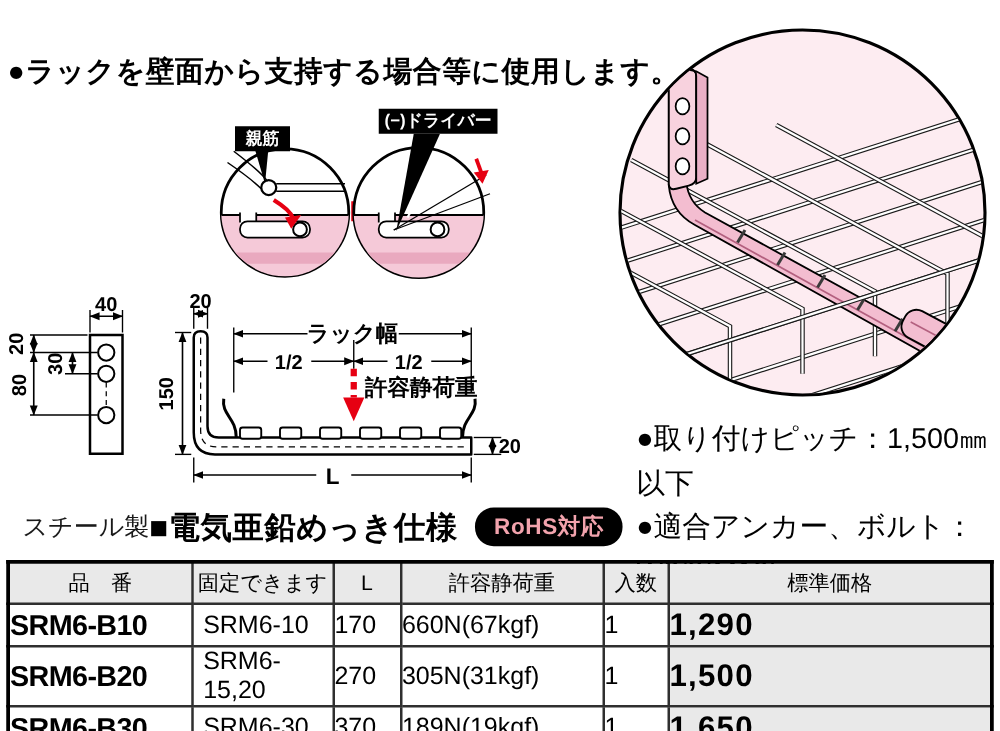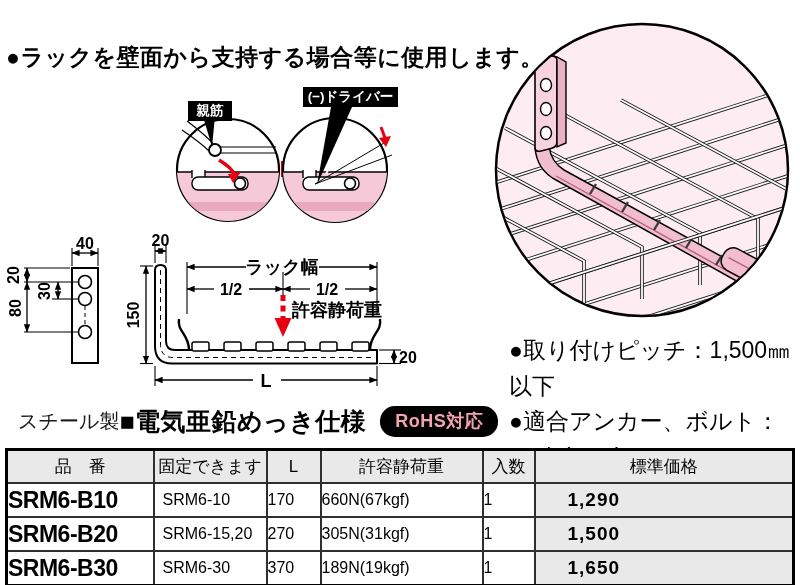--- a/index.html
+++ b/index.html
@@ -23,24 +23,24 @@
   #section-header{left:8px;top:405px;display:flex;align-items:center;}
   #section-title{font-size:25px;font-weight:900;letter-spacing:.5px;}
   #section-material{font-size:20px;margin-left:10px;color:#1a1a1a;}
   #rohs-badge{margin-left:14px;background:#000;color:#f2a3ad;font-size:18px;
     font-weight:bold;border-radius:15px;padding:3px 15px 4px 15px;letter-spacing:.5px;}
 
   #spec-table{position:absolute;left:5px;top:448px;width:787px;border-collapse:collapse;
     table-layout:fixed;border:3px solid #000;}
   #spec-table th,#spec-table td{border:2px solid #2f2f2f;padding:0;overflow:hidden;}
   #spec-table thead th{background:#e9e9e9;font-size:17px;font-weight:normal;height:31px;}
-  #spec-table tbody td{height:32px;font-size:16px;background:#fff;}
+  #spec-table tbody td{height:32px;font-size:20px;background:#fff;}
   #spec-table td.part{font-weight:bold;font-size:23px;letter-spacing:-.5px;}
   #spec-table td.rack{text-align:left;padding-left:8px;}
-  #spec-table td.price{background:#e9e9e9;font-size:19px;font-weight:bold;letter-spacing:1px;padding-left:32px;}
+  #spec-table td.price{background:#e9e9e9;font-size:25px;font-weight:bold;letter-spacing:1px;}
 
   .dim{font:bold 16px "Liberation Sans",sans-serif;fill:#000;}
   .dim-lg{font:bold 18px "Liberation Sans",sans-serif;fill:#000;}
 </style>
 </head>
 <body>
 
 <svg width="800" height="585" viewBox="0 0 800 585">
   <defs>
     <marker id="ar" viewBox="0 0 10 10" refX="8.5" refY="5" markerWidth="9" markerHeight="9" orient="auto-start-reverse" markerUnits="userSpaceOnUse">

